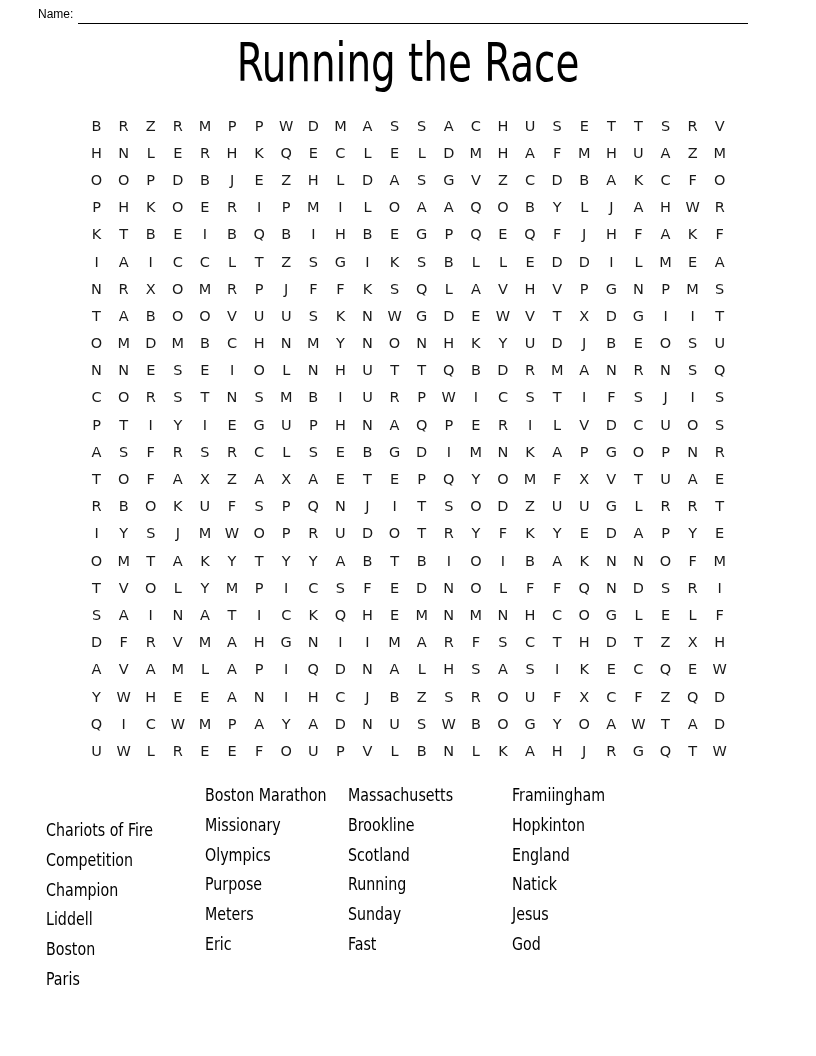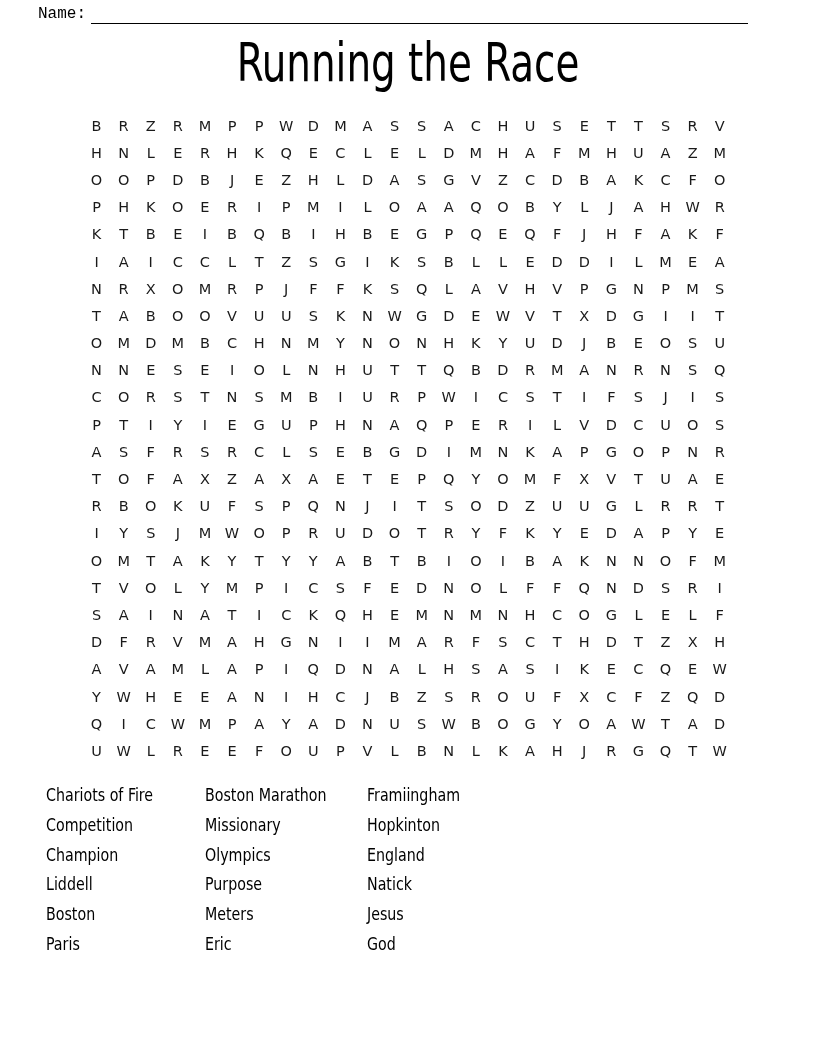--- a/index.html
+++ b/index.html
@@ -21,22 +21,22 @@
   #name-row {
     position: absolute;
     left: 38px;
     top: 2px;
     width: 710px;
     height: 22px;
     display: flex;
     align-items: flex-end;
   }
   #name-label {
-    font-family: Liberation Mono, monospace;
-    font-size: 16px;
+    font-family: Liberation Sans, sans-serif;
+    font-size: 12px;
     line-height: 17px;
     white-space: nowrap;
     padding-bottom: 1px;
   }
   #name-line {
     flex: 1 1 auto;
     border-bottom: 1px solid #000;
     margin-left: 5px;
     height: 15px;
   }
@@ -88,21 +88,21 @@
     top: 781px;
     width: 730px;
     display: flex;
     flex-direction: row;
     align-items: flex-start;
   }
   .word-column {
     display: flex;
     flex-direction: column;
   }
-  .word-column.c0 { width: 145px; }
+  .word-column.c0 { width: 145px; margin-top: 35px; }
   .word-column.c1 { width: 143px; margin-left: 14px; }
   .word-column.c2 { width: 145px; }
   .word-column.c3 { width: 142px; }
   .word-column.c4 { width: 150px; margin-left: 19px; }
   .word-item {
     font-family: "DejaVu Sans Condensed", "Liberation Sans Narrow", "Liberation Sans", sans-serif;
     font-size: 17px;
     line-height: 29.8px;
     height: 29.8px;
     white-space: nowrap;
@@ -758,20 +758,28 @@
       <div class="word-item">Paris</div>
     </div>
     <div class="word-column c1">
       <div class="word-item">Boston Marathon</div>
       <div class="word-item">Missionary</div>
       <div class="word-item">Olympics</div>
       <div class="word-item">Purpose</div>
       <div class="word-item">Meters</div>
       <div class="word-item">Eric</div>
     </div>
+    <div class="word-column c2">
+      <div class="word-item">Massachusetts</div>
+      <div class="word-item">Brookline</div>
+      <div class="word-item">Scotland</div>
+      <div class="word-item">Running</div>
+      <div class="word-item">Sunday</div>
+      <div class="word-item">Fast</div>
+    </div>
     <div class="word-column c4">
       <div class="word-item">Framiingham</div>
       <div class="word-item">Hopkinton</div>
       <div class="word-item">England</div>
       <div class="word-item">Natick</div>
       <div class="word-item">Jesus</div>
       <div class="word-item">God</div>
     </div>
   </div>
 

